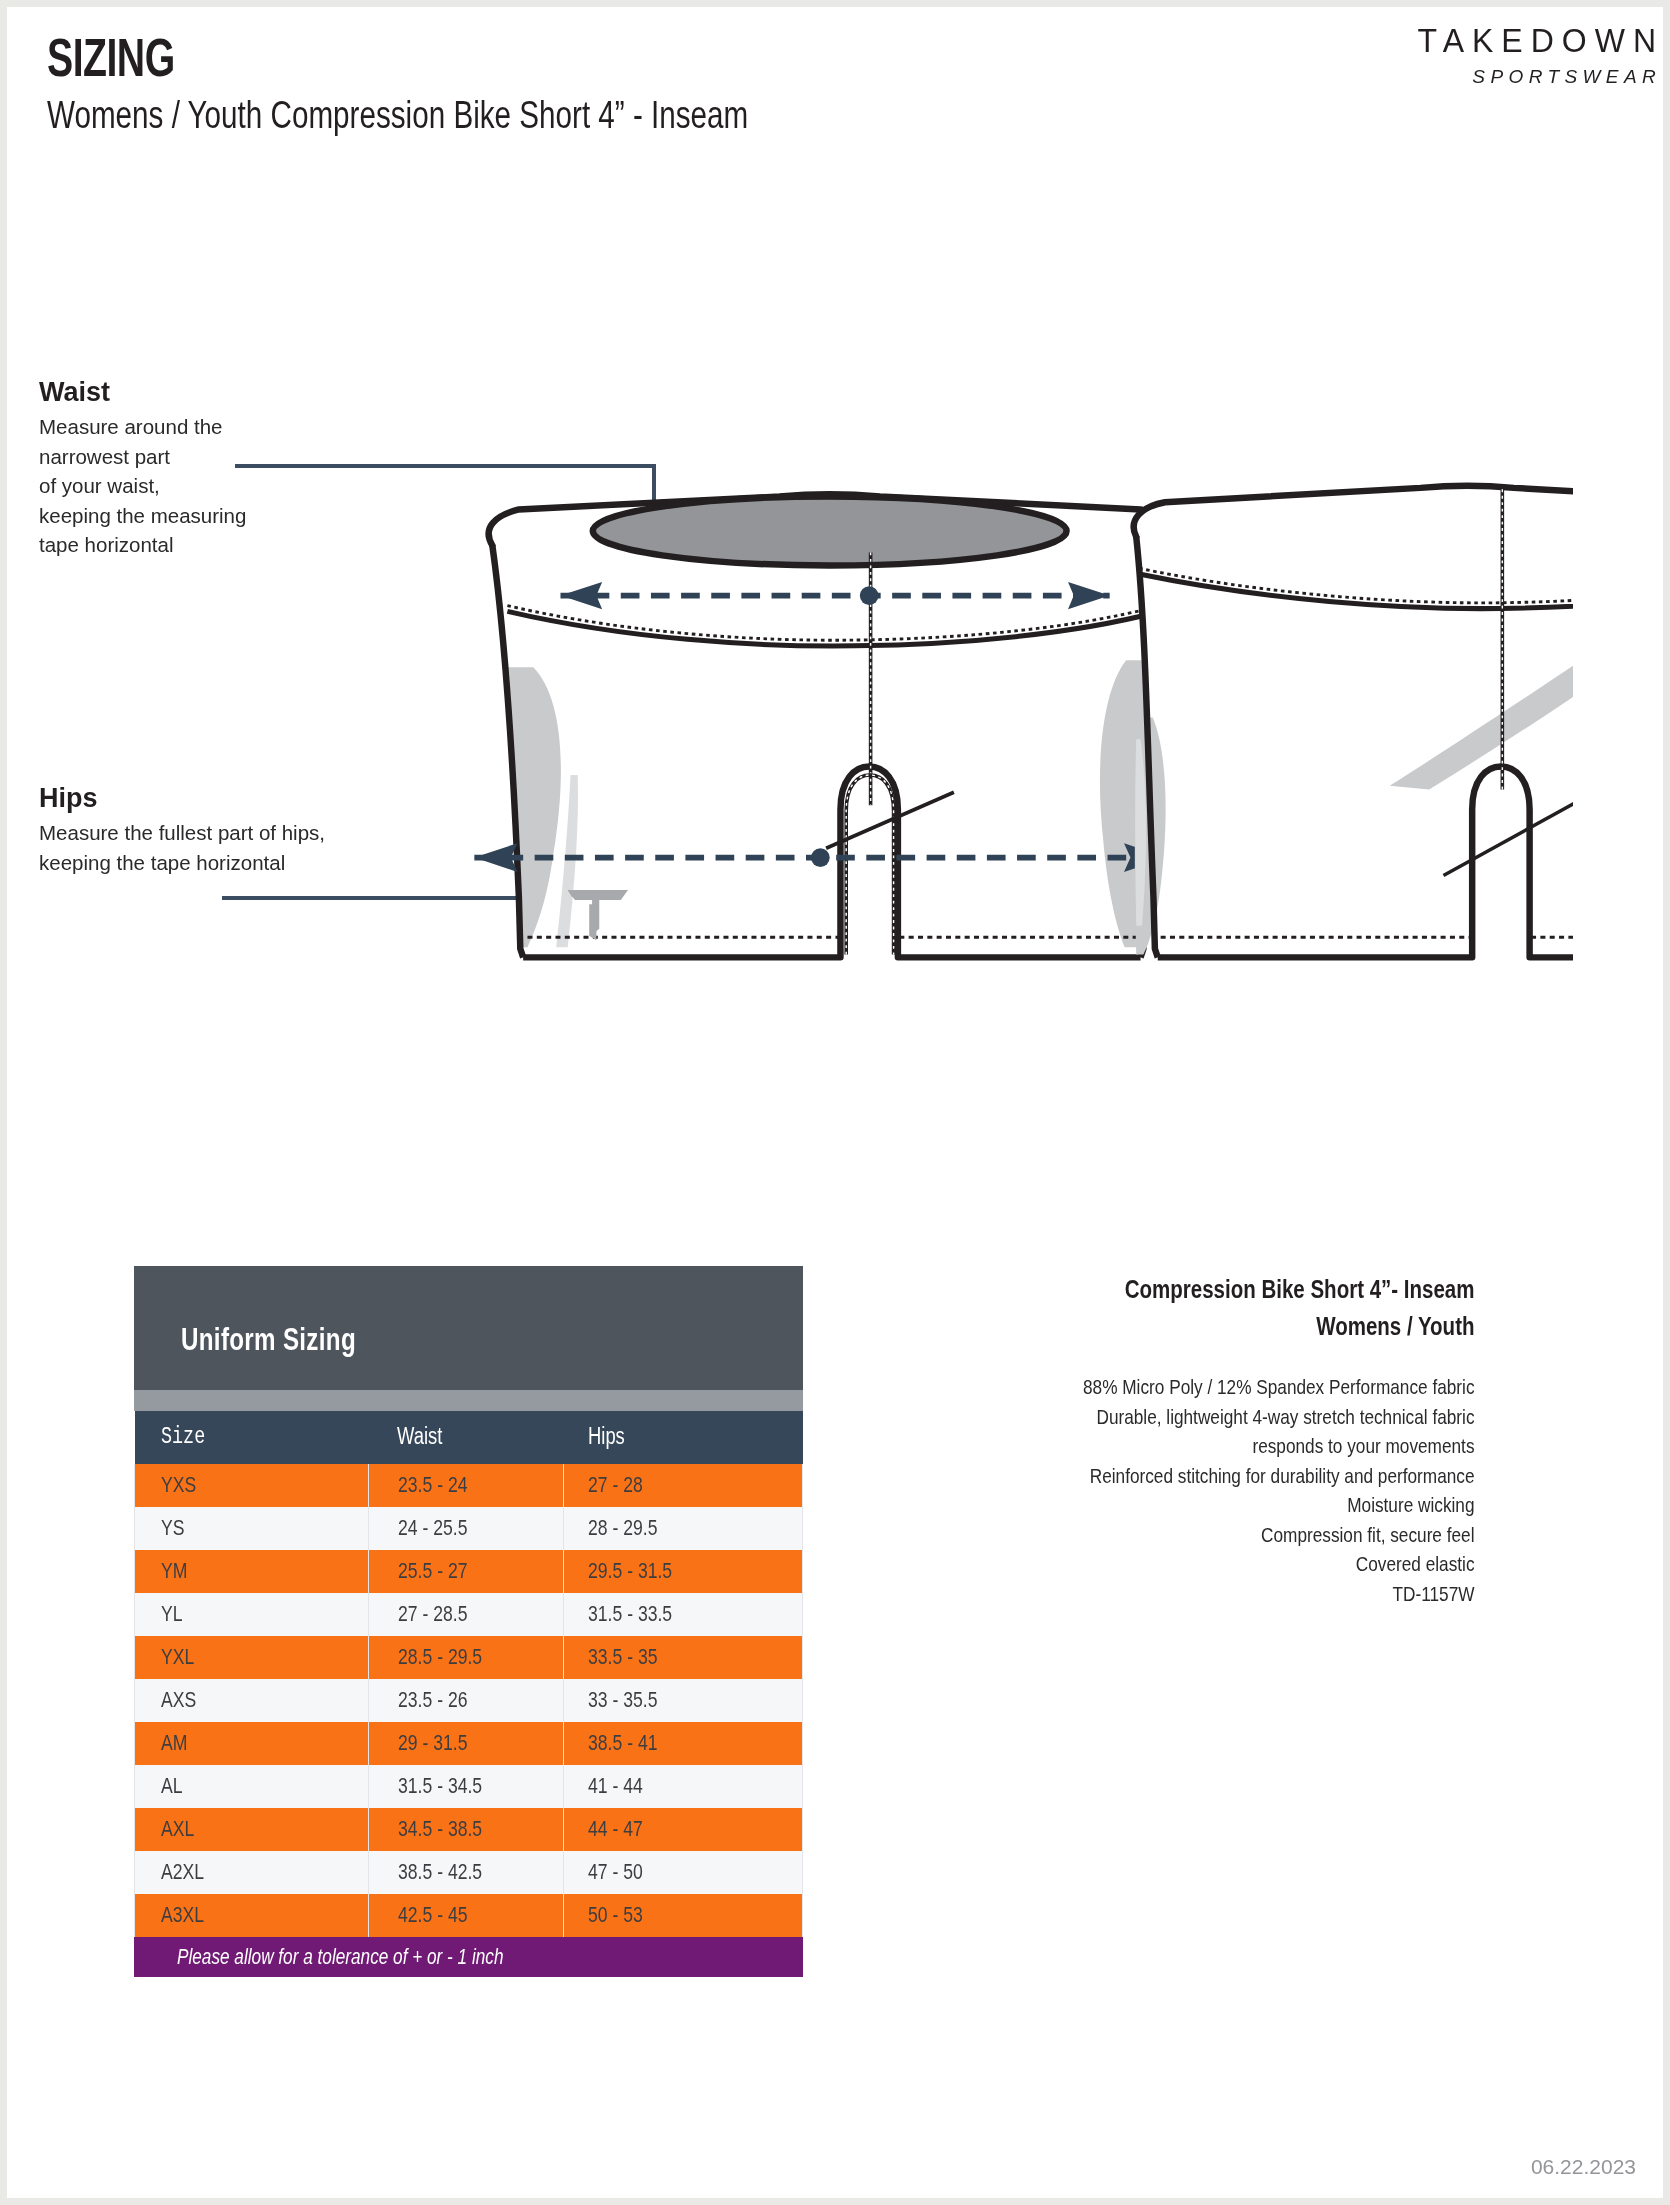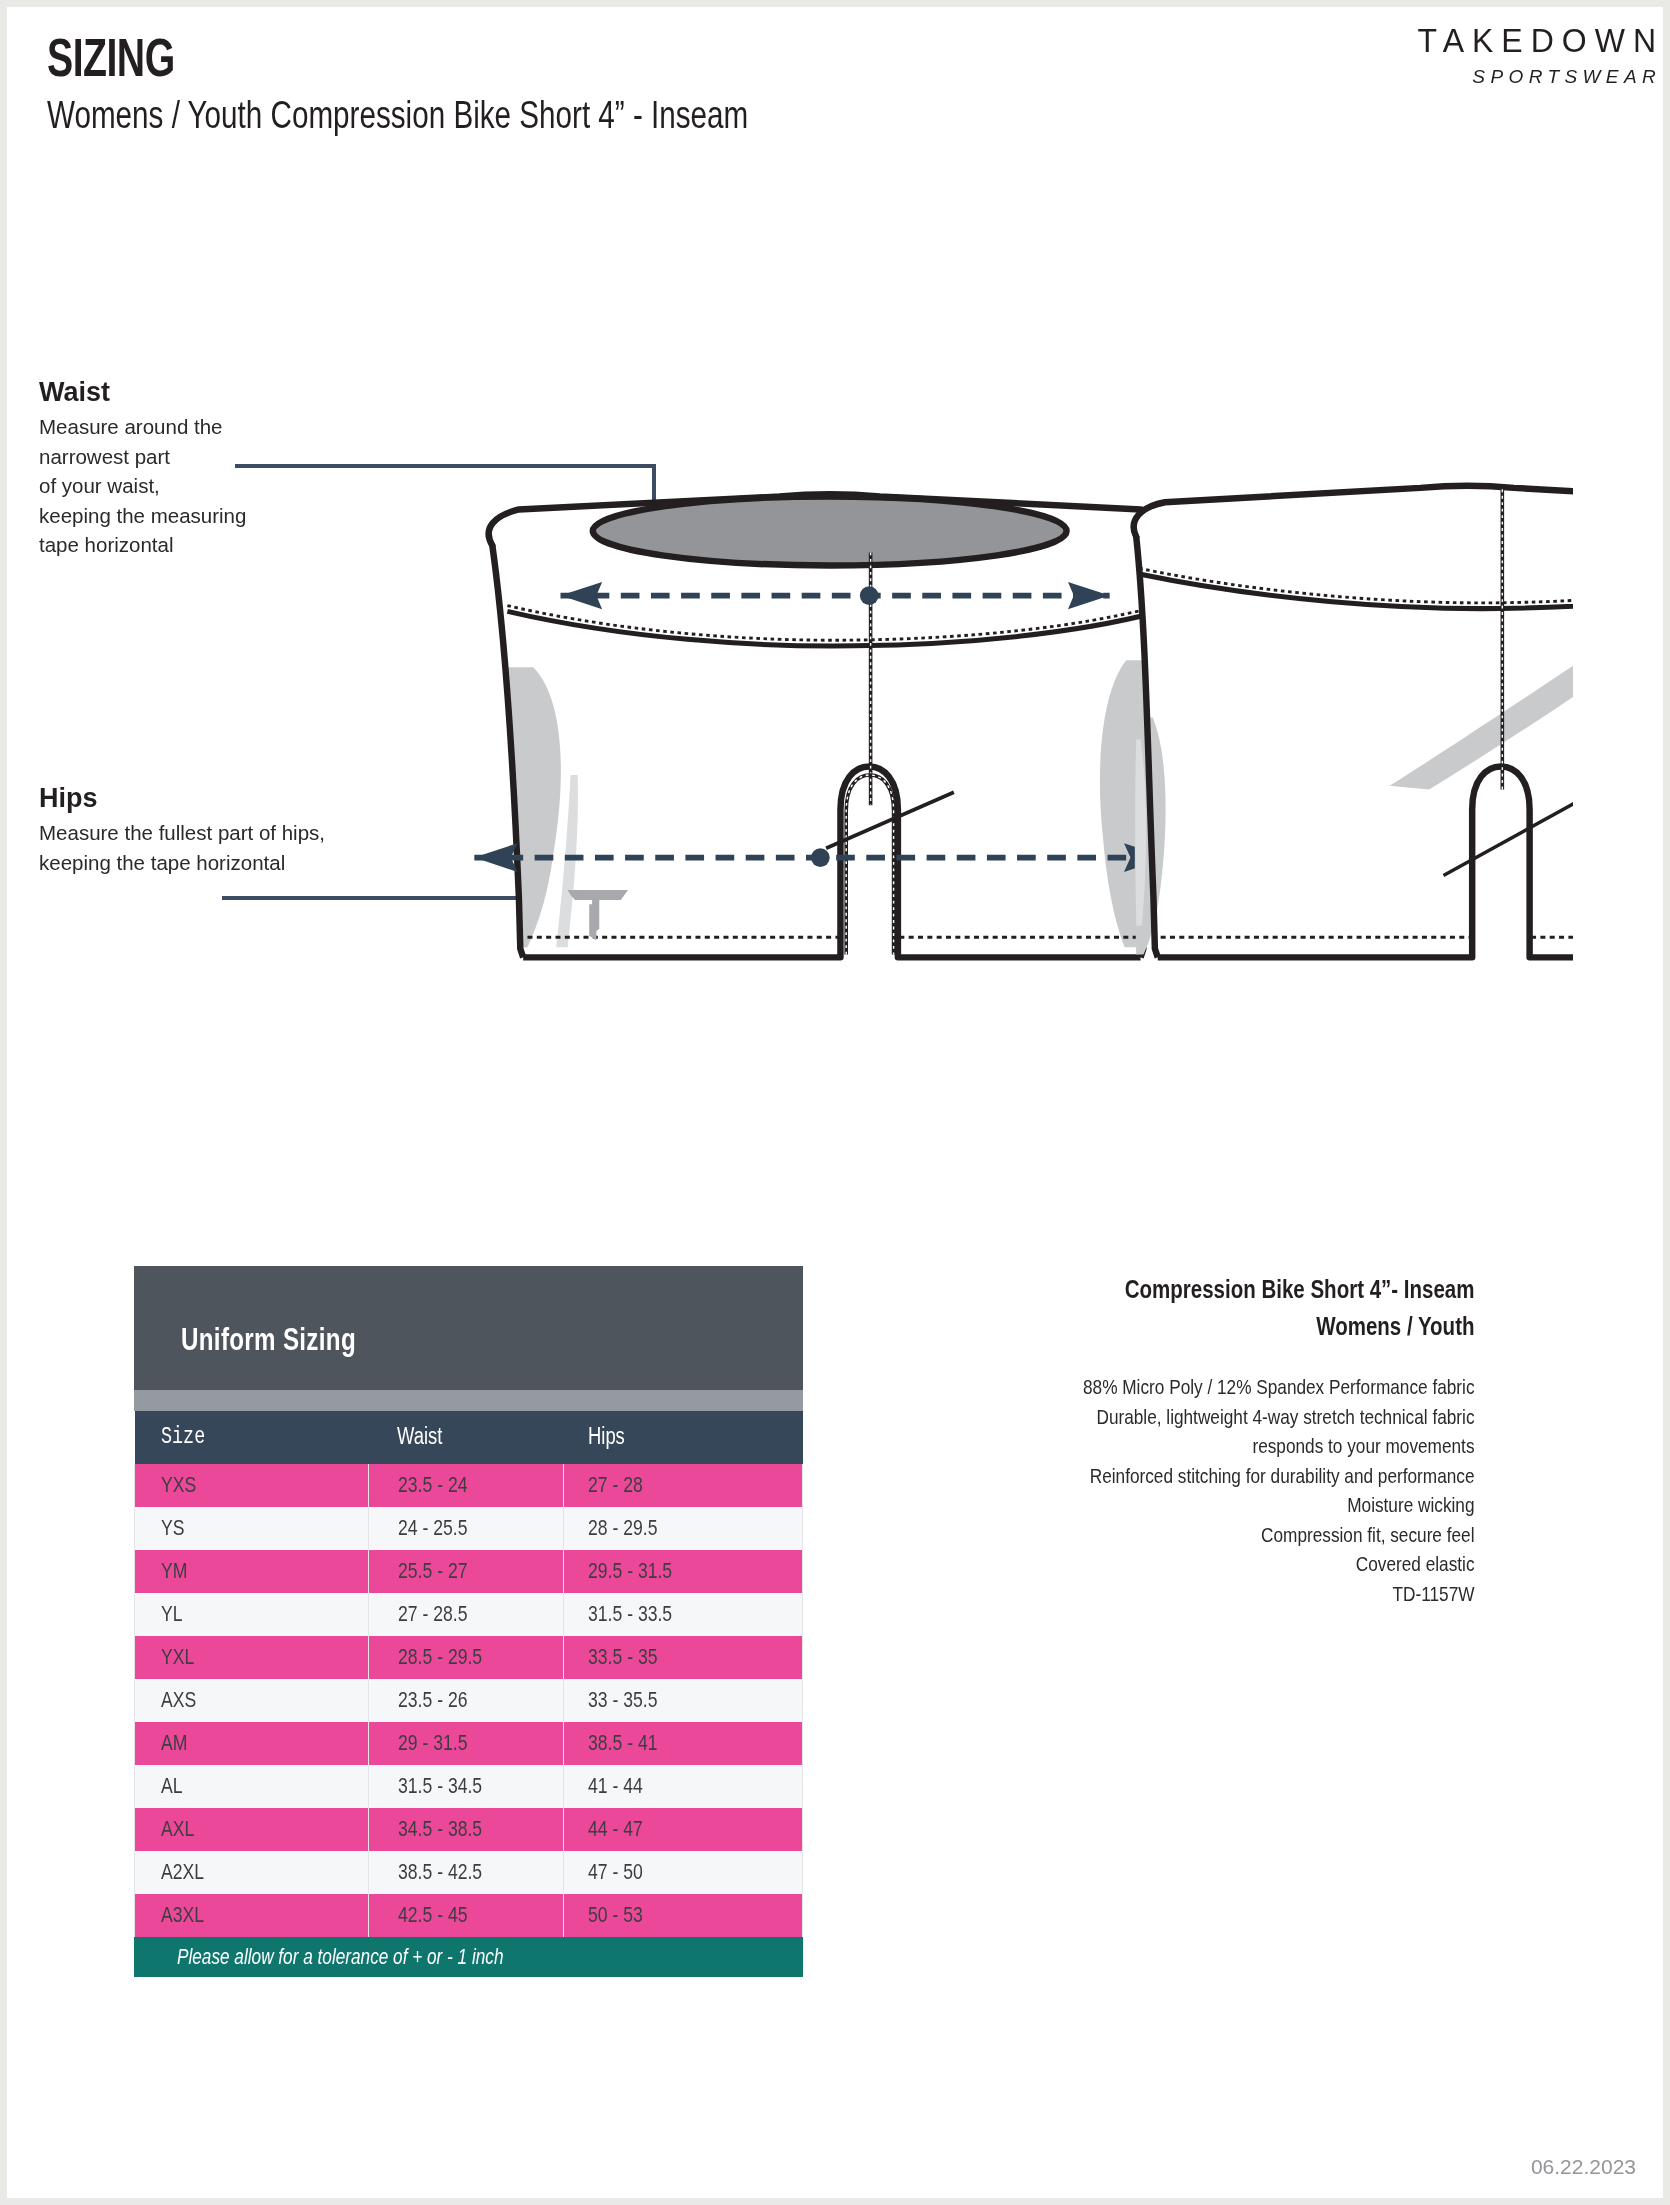--- a/index.html
+++ b/index.html
@@ -91,32 +91,32 @@
   table#size-table thead th.th-waist { padding-left: 29px; }
   table#size-table thead th.th-hips  { padding-left: 24.4px; }
   table#size-table thead th span {
     display: inline-block;
     transform: scaleX(0.80); transform-origin: left center;
   }
   table#size-table tbody td {
     font-size: 22px; color: #3d3d40; font-weight: 300;
     height: 27px; padding: 8px 0 8px 0;
     border-right: 1.4px solid #e2e4e7;
-    background: #ec4899;
+    background: #f97316;
   }
   table#size-table tbody td span {
     display: inline-block;
     transform: scaleX(0.80); transform-origin: left center;
   }
   table#size-table tbody tr:nth-child(even) td { background: #f6f7f9; }
   table#size-table tbody td.td-size  { padding-left: 26px; border-left: 1.4px solid #e2e4e7; }
   table#size-table tbody td.td-waist { padding-left: 29px; }
   table#size-table tbody td.td-hips  { padding-left: 24.4px; }
   #table-footer {
-    background: #0f766e; color: #ffffff;
+    background: #701a75; color: #ffffff;
     height: 40px; line-height: 40px;
     font-size: 21.5px; font-style: italic; font-weight: 300;
     padding-left: 43px;
   }
   #table-footer span {
     display: inline-block;
     transform: scaleX(0.80); transform-origin: left center;
   }
 
   

